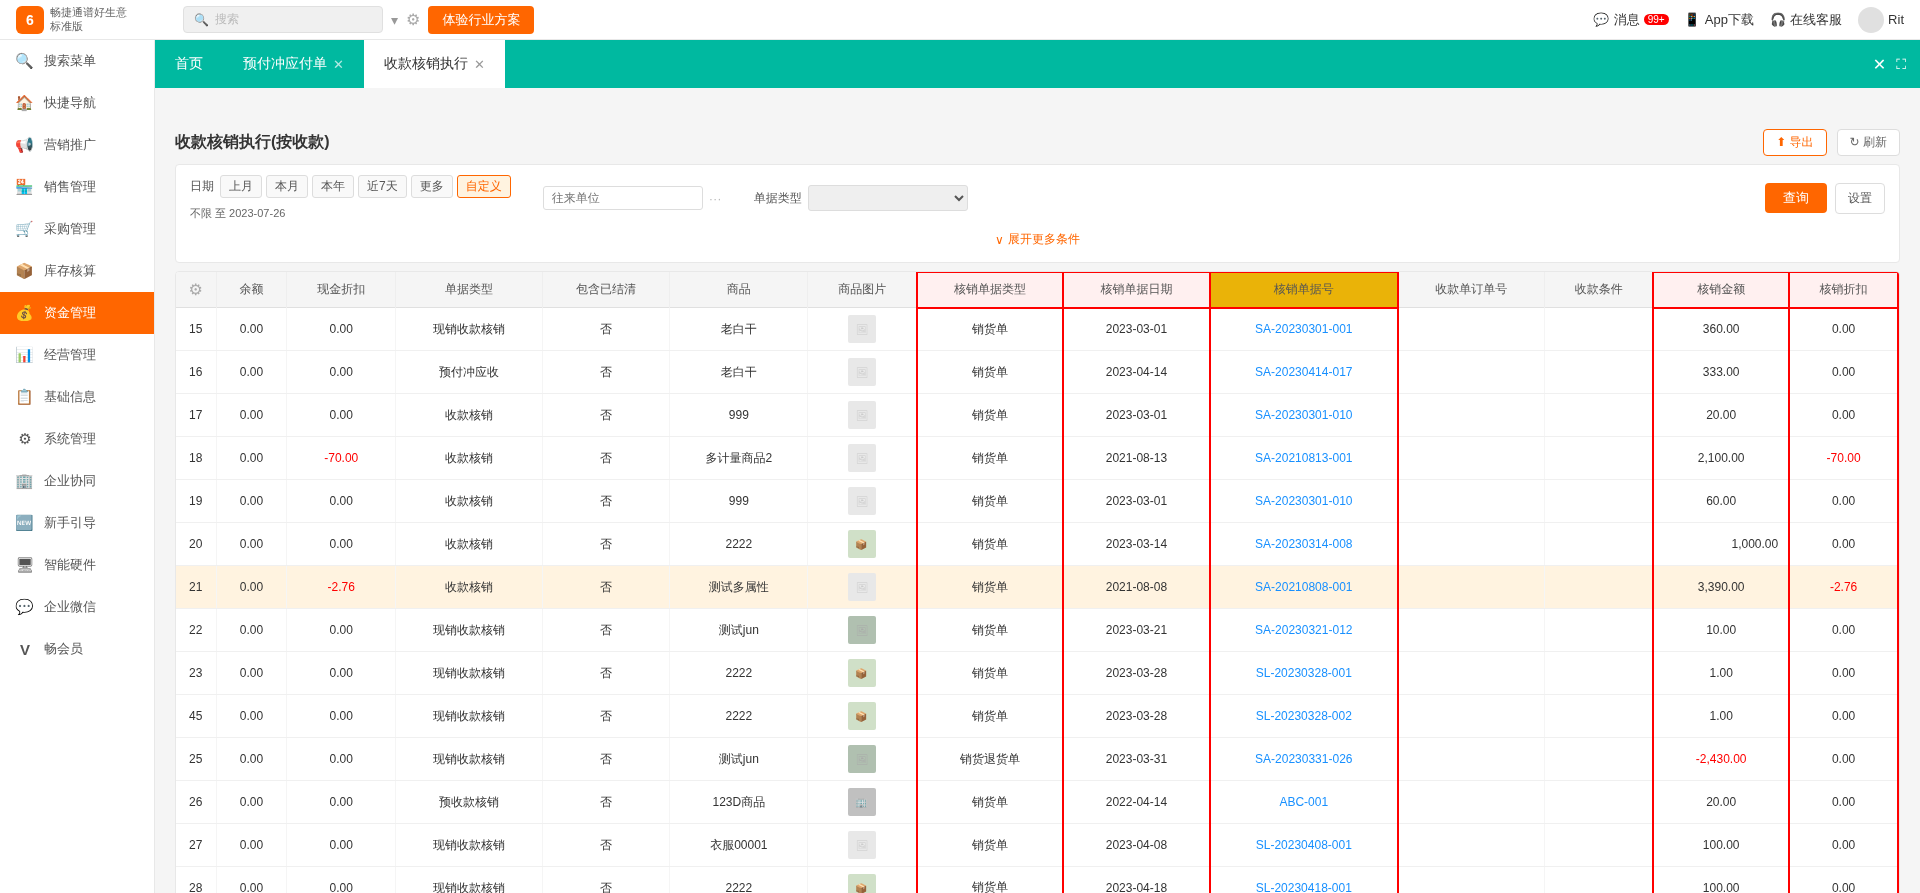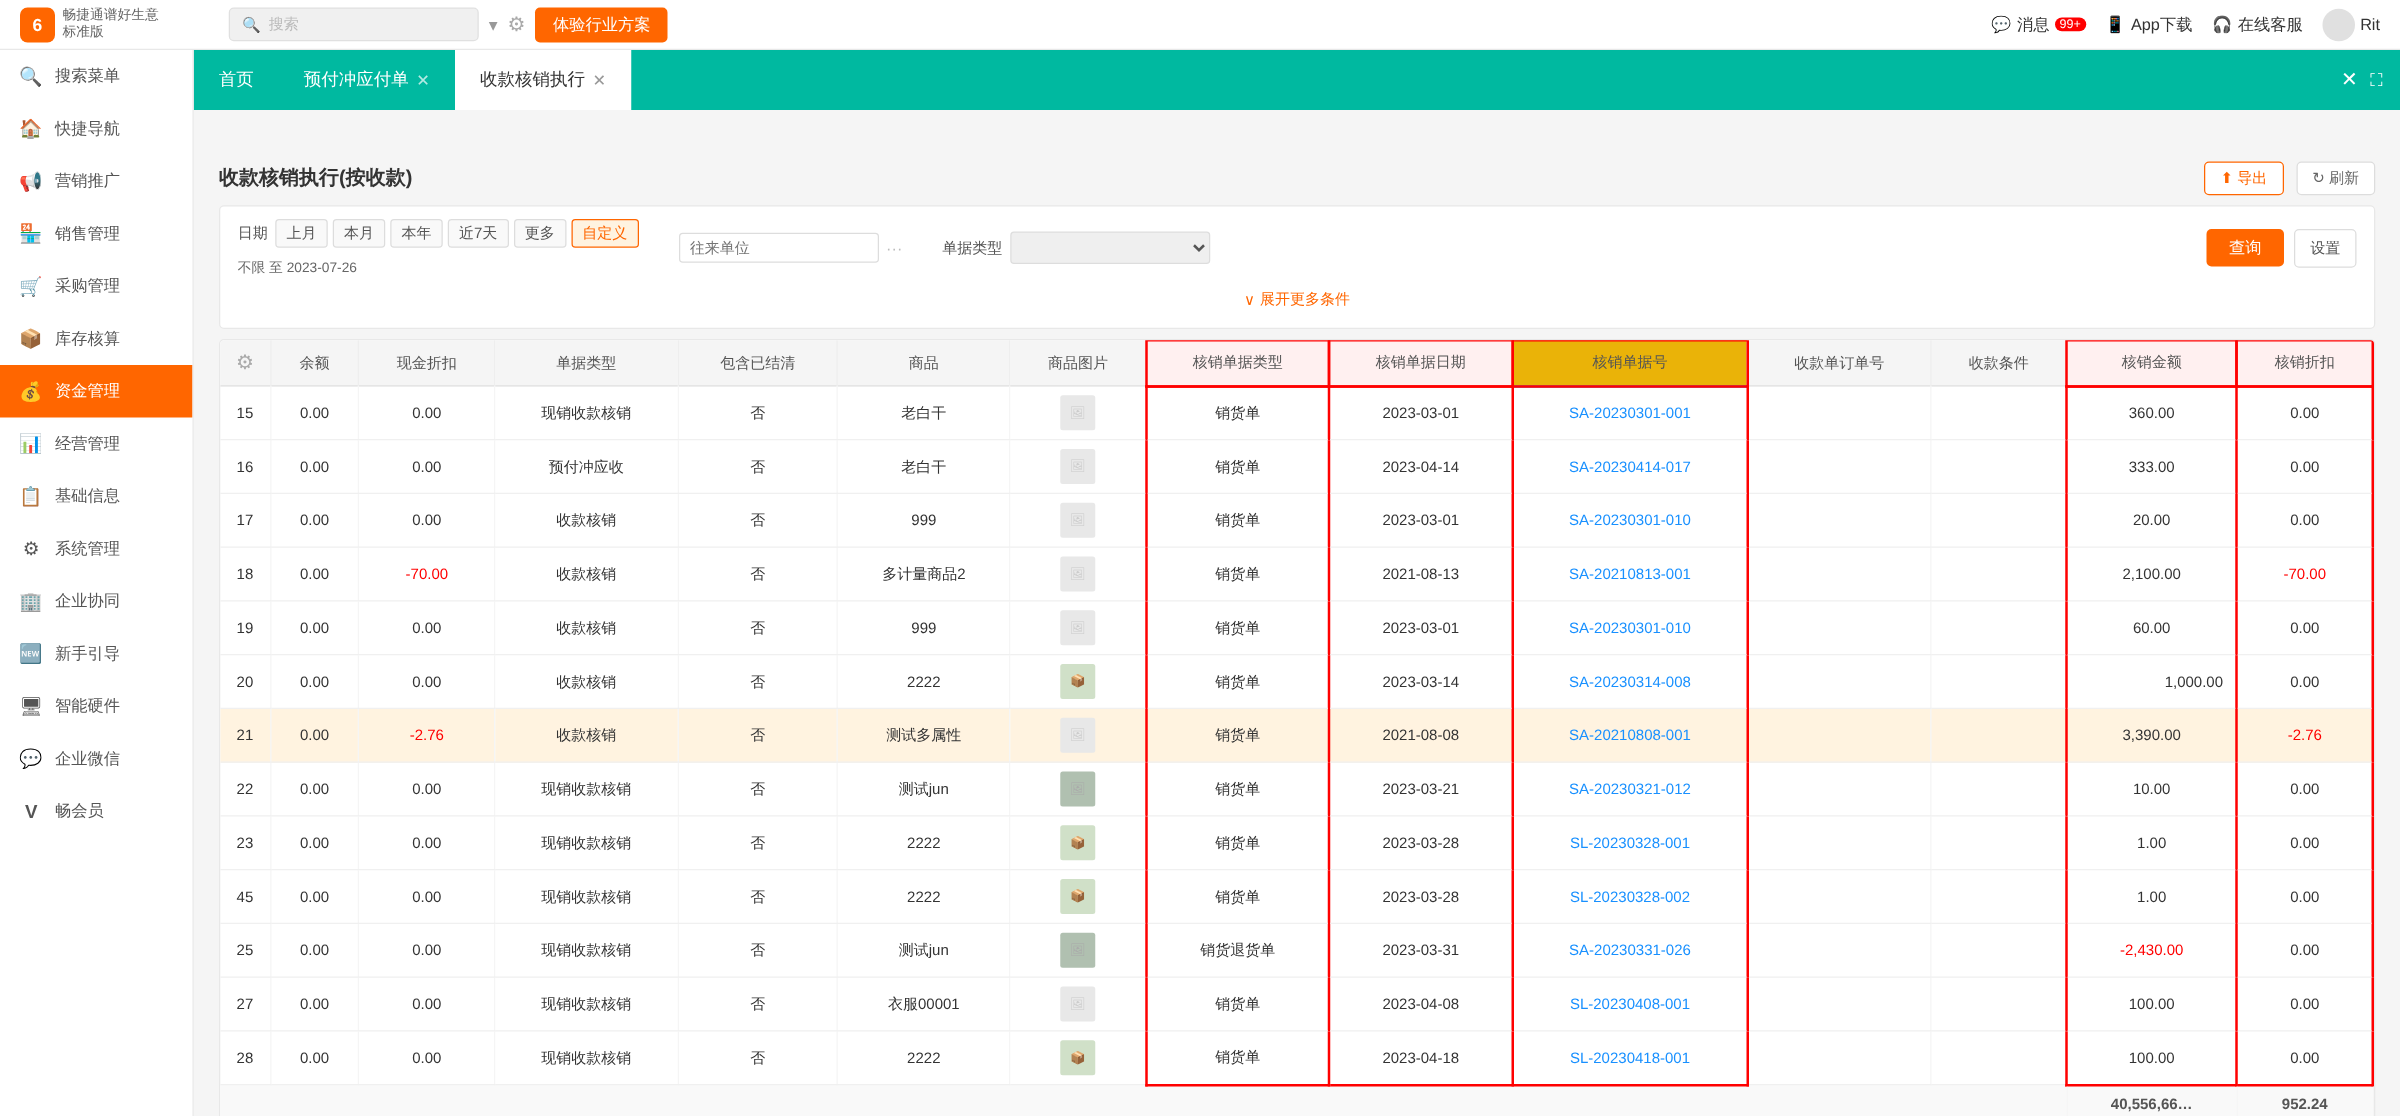--- a/index.html
+++ b/index.html
@@ -500,20 +500,40 @@
                 </td>
     <td style="border-left:2px solid red;border-right:2px solid red;">销货退货单</td>
     <td style="border-left:2px solid red;border-right:2px solid red;">2023-03-31</td>
     <td style="border-left:2px solid red;border-right:2px solid red;"><a class="link-cell">SA-20230331-026</a></td>
     <td></td>
     <td></td>
     <td style="border-left:2px solid red;border-right:2px solid red;" class="negative">-2,430.00</td>
     <td style="border-left:2px solid red;border-right:2px solid red;" class="">0.00</td>
   </tr>
               <tr>
+    <td>26</td>
+    <td>0.00</td>
+    <td class="">0.00</td>
+    <td>预收款核销</td>
+    <td>否</td>
+    <td>123D商品</td>
+    <td>
+                  <div class="img-thumb" style="background:#c0c0c0;">
+                    <span>🏢</span>
+                  </div>
+                </td>
+    <td style="border-left:2px solid red;border-right:2px solid red;">销货单</td>
+    <td style="border-left:2px solid red;border-right:2px solid red;">2022-04-14</td>
+    <td style="border-left:2px solid red;border-right:2px solid red;"><a class="link-cell">ABC-001</a></td>
+    <td></td>
+    <td></td>
+    <td style="border-left:2px solid red;border-right:2px solid red;" class="">20.00</td>
+    <td style="border-left:2px solid red;border-right:2px solid red;" class="">0.00</td>
+  </tr>
+              <tr>
     <td>27</td>
     <td>0.00</td>
     <td class="">0.00</td>
     <td>现销收款核销</td>
     <td>否</td>
     <td>衣服00001</td>
     <td>
                   <div class="img-thumb">
                     <span style="color:#ccc;">🖼</span>
                   </div>

